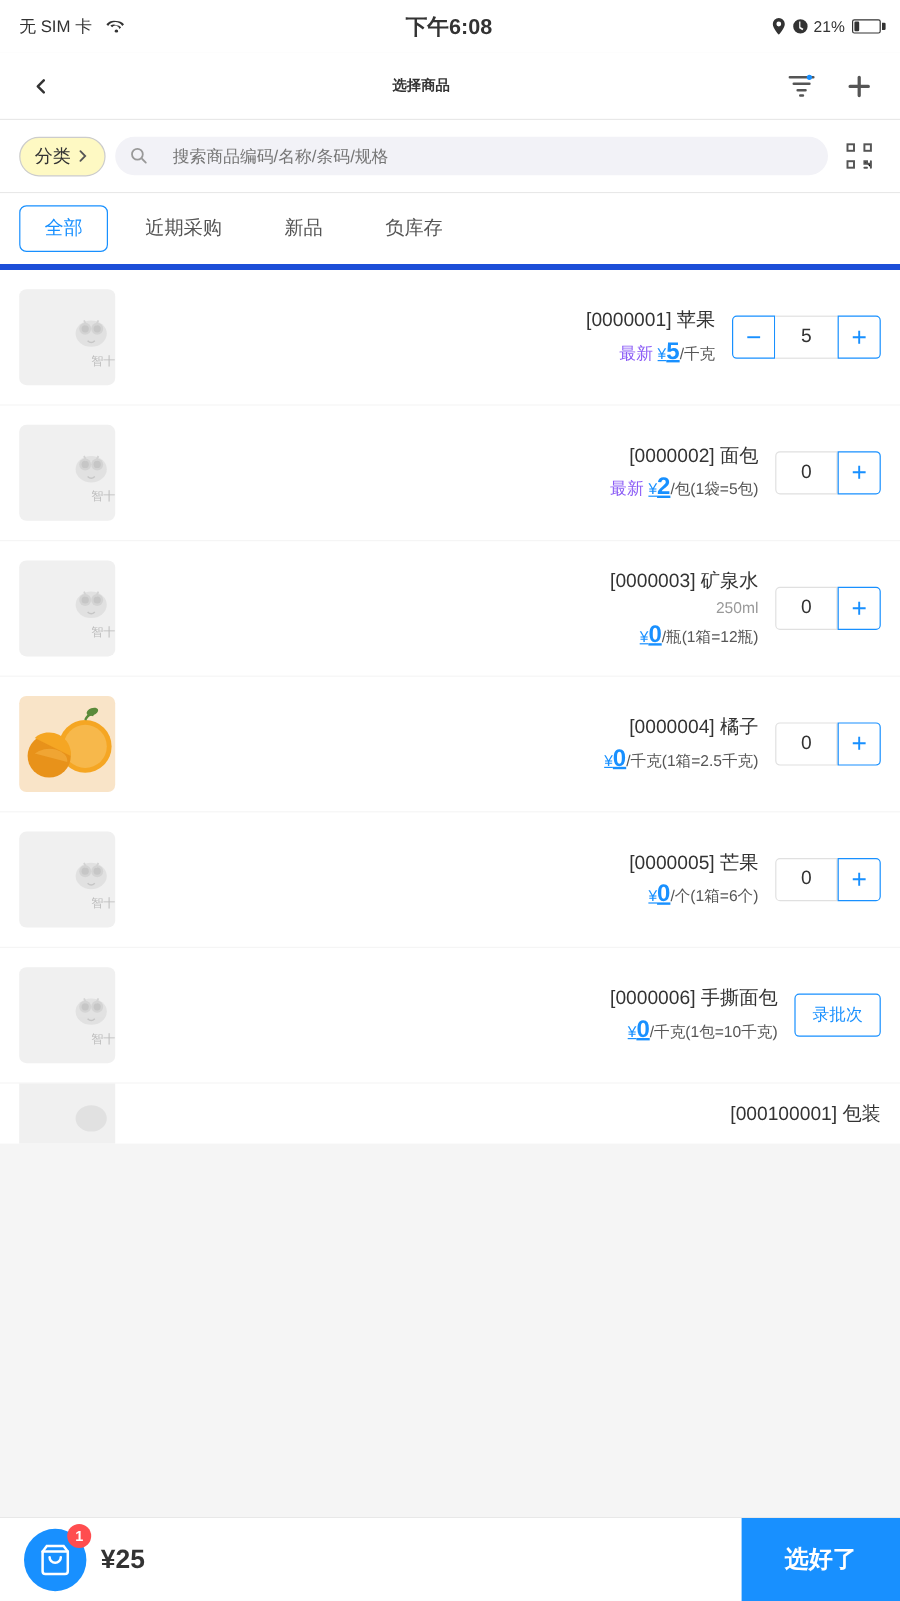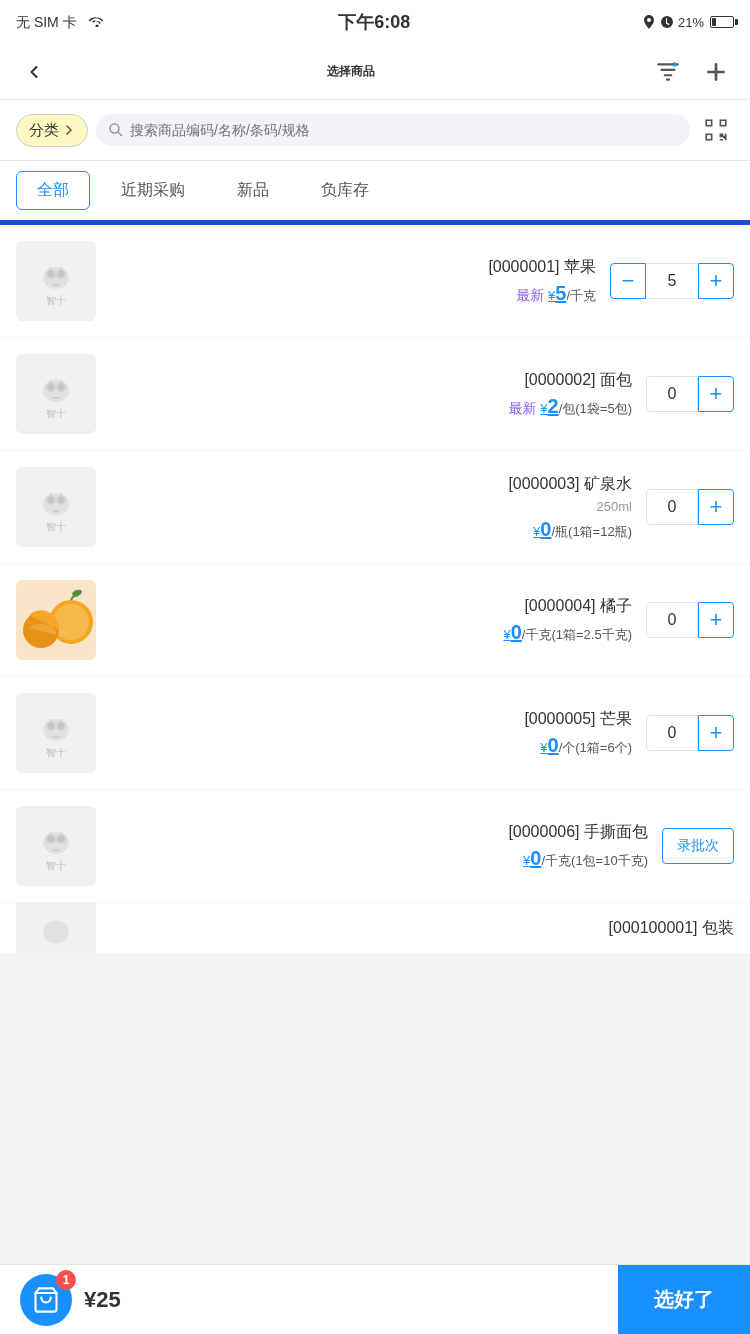--- a/index.html
+++ b/index.html
@@ -96,21 +96,21 @@
       white-space: nowrap;
       cursor: pointer;
     }
     .search-box {
       flex: 1;
       display: flex;
       align-items: center;
       background: #f2f2f7;
       border-radius: 20px;
       padding: 8px 12px;
-      gap: 6px;
+      gap: 20px;
     }
     .search-box input {
       flex: 1;
       border: none;
       background: transparent;
       font-size: 14px;
       color: #333;
       outline: none;
     }
     .scan-btn {
@@ -157,21 +157,21 @@
     .product-image {
       width: 80px; height: 80px;
       border-radius: 6px;
       background: #f0f0f0;
       display: flex; align-items: center; justify-content: center;
       overflow: hidden;
       flex-shrink: 0;
     }
     .owl-placeholder {
       display: flex; flex-direction: column;
-      align-items: center; justify-content: center;
+      align-items: flex-end; justify-content: center;
       width: 100%; height: 100%;
     }
     .owl-svg { width: 40px; height: 40px; opacity: 0.4; }
     .product-info {
       flex: 1;
       display: flex;
       flex-direction: column;
       gap: 4px;
       text-align: right;
     }

